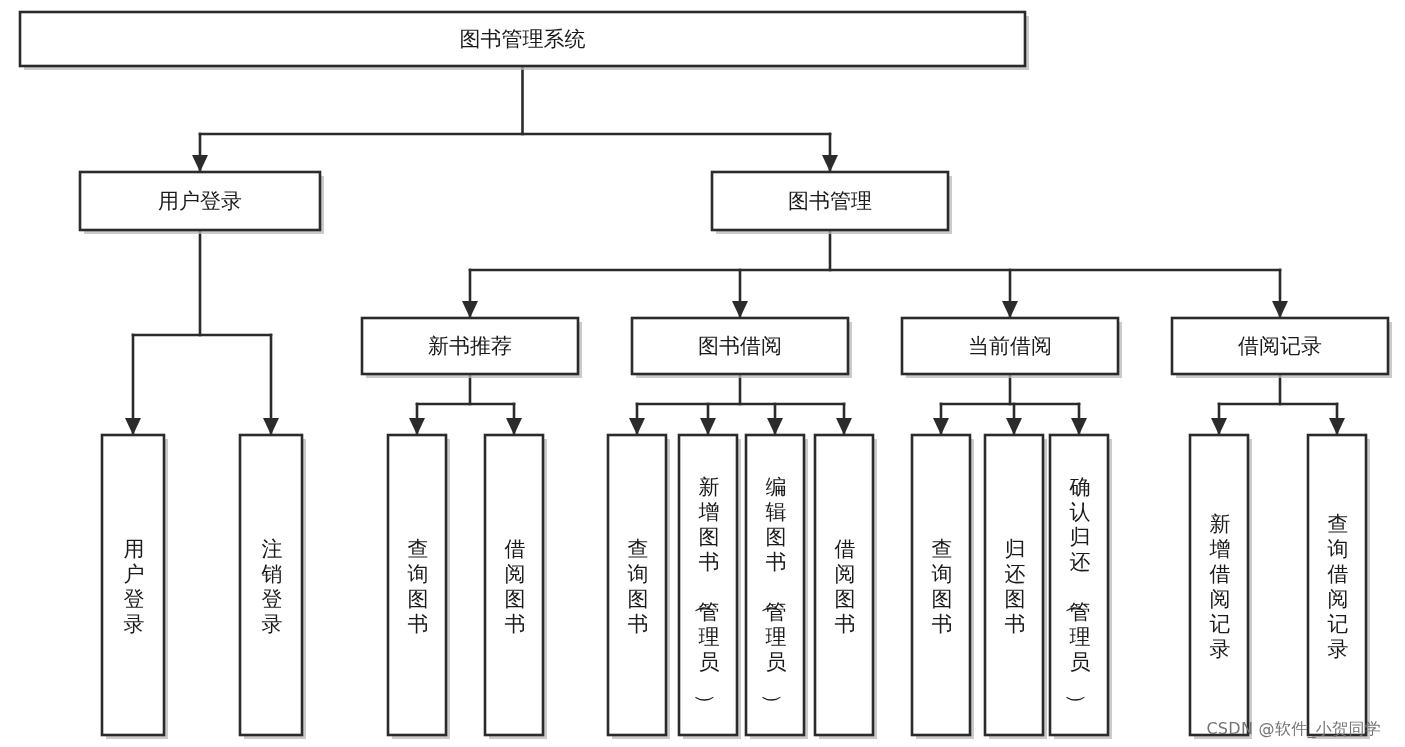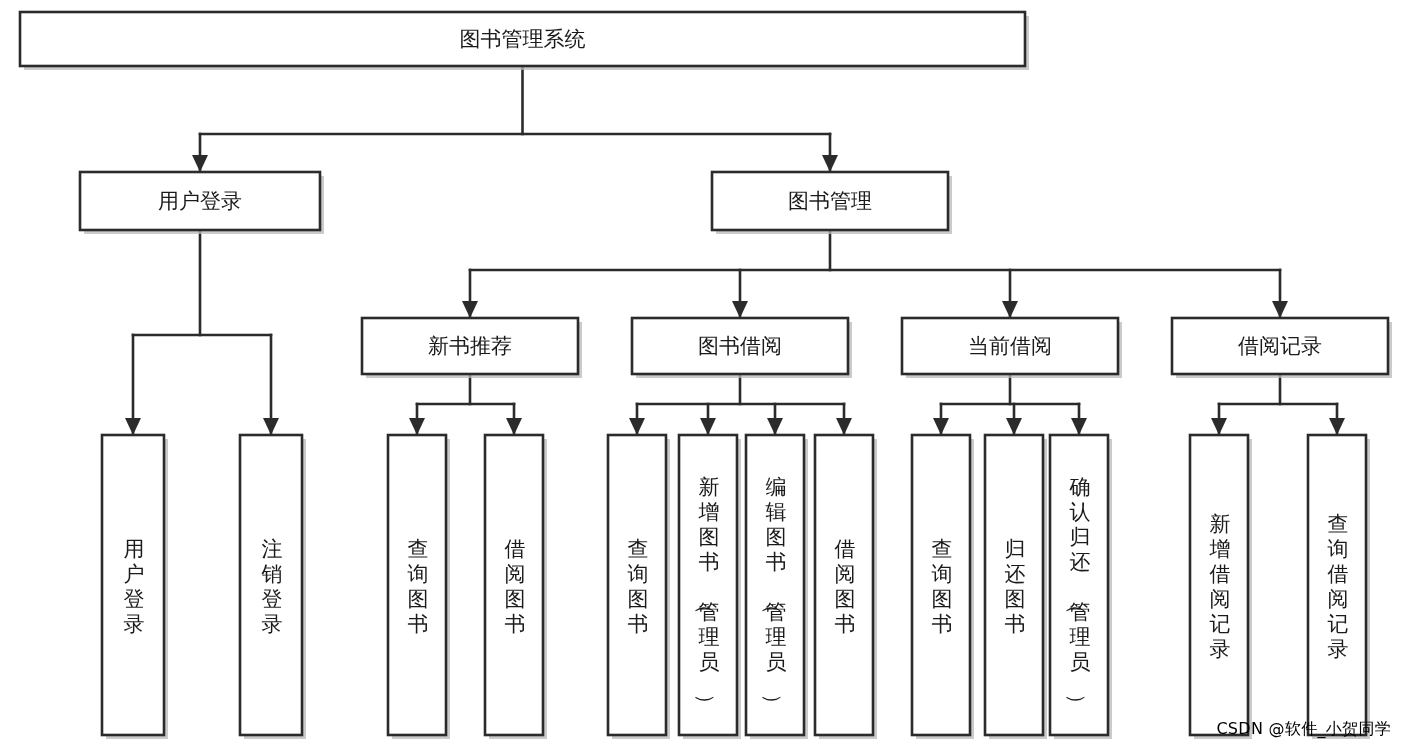--- a/index.html
+++ b/index.html
@@ -56,23 +56,23 @@
     dominant-baseline: middle;
   }
   .node-label-v {
     fill: #1a1a1a;
     font-family: "DejaVu Sans", "Liberation Sans", sans-serif;
     font-size: 21px;
     text-anchor: middle;
   }
   .watermark {
     position: absolute;
-    right: 14px;
+    right: 24px;
     bottom: 7px;
-    color: #000000;
+    color: #737373;
     font-size: 16px;
     font-family: "DejaVu Sans", "Liberation Sans", sans-serif;
     white-space: nowrap;
     letter-spacing: 0.3px;
     user-select: none;
     text-align: center;
   }
 </style>
 </head>
 <body>

